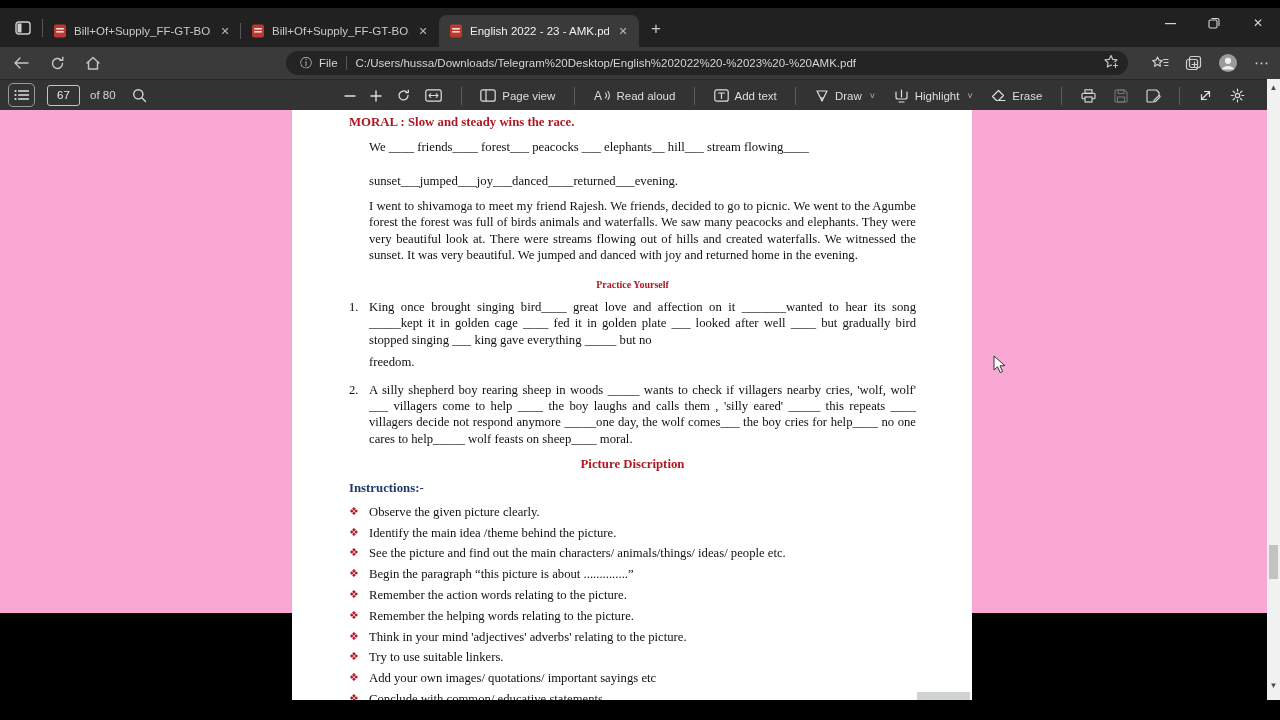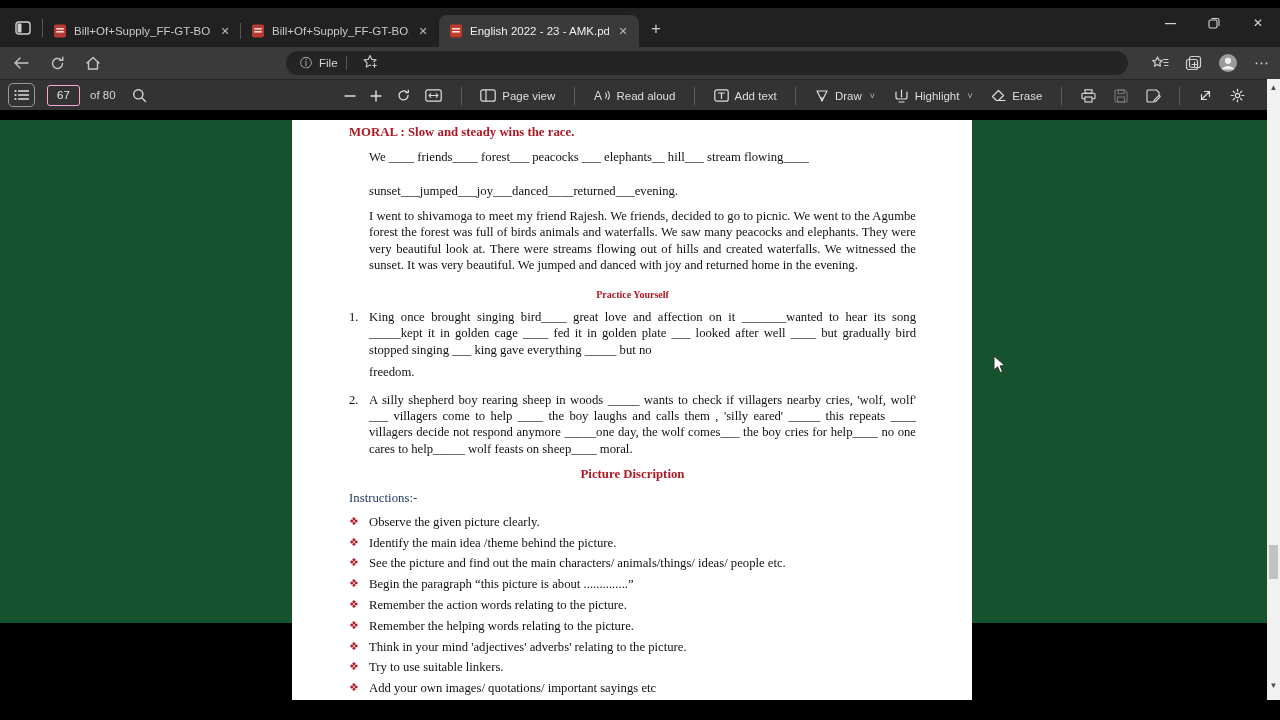--- a/index.html
+++ b/index.html
@@ -57,35 +57,35 @@
   .tb-main { position:absolute; left:344px; right:22px; top:0; height:31px; display:flex;
              align-items:center; justify-content:space-between; }
   .tb-group { display:flex; align-items:center; gap:14px; }
   .tb-item { display:flex; align-items:center; gap:6px; white-space:nowrap; }
   .tb-sep { width:1px; height:18px; background:#5d5d5d; }
   .tb-chev { font-size:9px; color:#bdbdbd; margin-left:2px; }
   .tb-icon { display:flex; align-items:center; justify-content:center; }
   .dim { opacity:.38; }
 
   
-  .viewport { position:absolute; left:0; top:120px; width:1267px; height:503px; background:#14532d; }
+  .viewport { position:absolute; left:0; top:110px; width:1267px; height:503px; background:#f9a8d4; }
   .page { position:absolute; left:292px; top:0; width:680px; height:590px; background:#ffffff;
           overflow:hidden; padding:4px 56px 0 57px; color:#111;
           font-family:"Liberation Serif", serif; font-size:12.7px; }
   .moral { color:#b01722; font-weight:bold; font-size:12.8px; line-height:16px; }
   .fills { margin-left:20px; margin-top:6px; line-height:22px; }
   .para { margin-left:20px; margin-top:6px; text-align:justify; line-height:16.3px; }
   .h-practice { text-align:center; color:#b01722; font-weight:bold; font-size:10px;
                 margin-top:16px; margin-bottom:8px; }
   .p-item { position:relative; padding-left:20px; text-align:justify; line-height:16.2px; margin-top:9px; }
   .p-item .num { position:absolute; left:0; top:0; }
   .p-cont { margin-top:6px; text-align:left; }
   .h-picture { text-align:center; color:#b01722; font-weight:bold; font-size:12.8px;
                margin-top:10px; margin-bottom:9px; }
-  .instr-label { color:#203a68; font-weight:normal; font-size:12.8px; margin-top:9px; margin-bottom:6px; }
+  .instr-label { color:#203a68; font-weight:bold; font-size:12.8px; margin-top:9px; margin-bottom:6px; }
   .bullet-row { position:relative; padding-left:20px; line-height:20.8px; }
   .bullet-row .dia { position:absolute; left:0; top:0; color:#b01722;
                      font-family:"DejaVu Sans", sans-serif; font-size:11px; }
 
   
   .vscroll { position:absolute; right:0; top:79px; width:13px; height:621px; background:#f1f1f1; }
   .vscroll .arr { position:absolute; left:0; width:13px; height:13px; color:#4d4d4d; font-size:8px;
                   display:flex; align-items:center; justify-content:center; }
   .vscroll .arr.up { top:2px; } .vscroll .arr.down { bottom:8px; }
   .vscroll .thumb { position:absolute; left:2px; top:466px; width:9px; height:34px; background:#c2c2c2; }
@@ -171,20 +171,21 @@
     <div class="nav-icon">
       <svg width="16" height="15" viewBox="0 0 16 15">
         <path d="M2 7 L8 1.5 L14 7 M3.5 6 V13 H12.5 V6" fill="none" stroke="#c6c6c6" stroke-width="1.4" stroke-linejoin="round" stroke-linecap="round"></path>
       </svg>
     </div>
 
     <div class="url-pill">
       <span class="info-icon">ⓘ</span>
       <span class="scheme">File</span>
       <span class="pill-sep"></span>
+      <span class="url-text">C:/Users/hussa/Downloads/Telegram%20Desktop/English%202022%20-%2023%20-%20AMK.pdf</span>
       <span class="fav-add">
         <svg width="17" height="16" viewBox="0 0 17 16">
           <path d="M8 1.5 L9.8 5.4 L14 5.9 L11 8.8 L11.7 13 L8 11 L4.3 13 L5 8.8 L2 5.9 L6.2 5.4 Z" fill="none" stroke="#c6c6c6" stroke-width="1.2" stroke-linejoin="round"></path>
           <circle cx="12.5" cy="11.5" r="3.6" fill="#242424"></circle>
           <path d="M12.5 9.6 v3.8 M10.6 11.5 h3.8" stroke="#c6c6c6" stroke-width="1.1" stroke-linecap="round"></path>
         </svg>
       </span>
     </div>
 
     <div class="nav-right">

